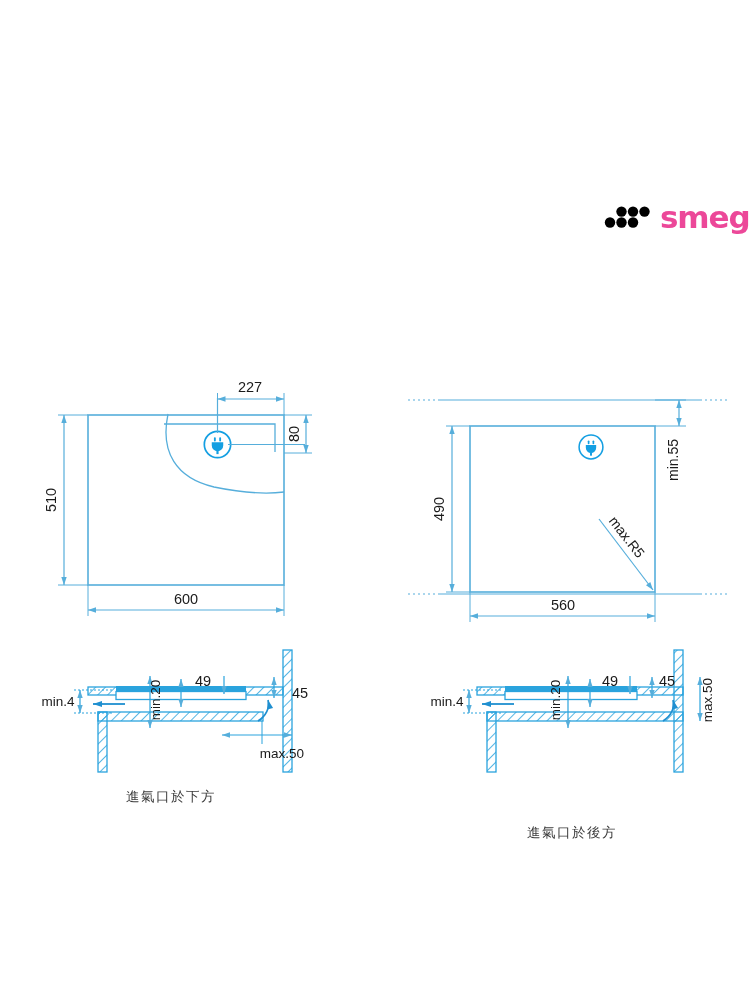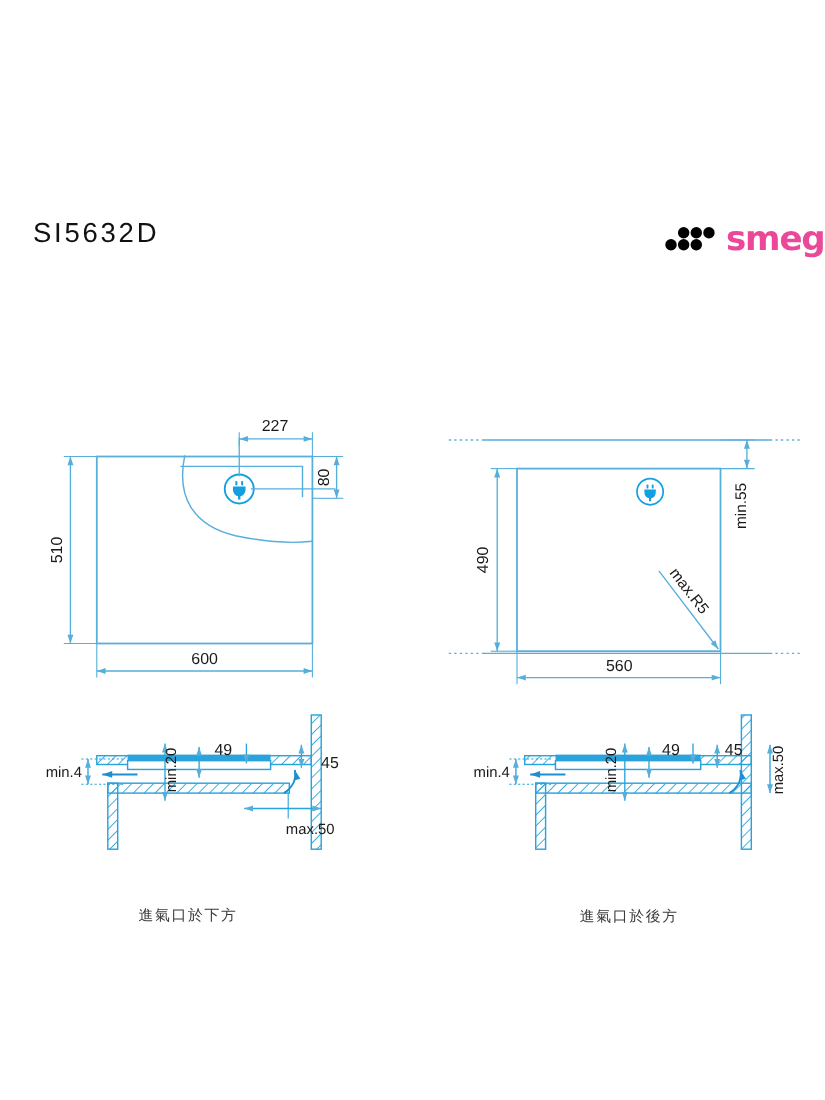--- a/index.html
+++ b/index.html
@@ -49,33 +49,32 @@
     font-family: "DejaVu Sans", "Liberation Sans", sans-serif;
   }
   .caption {
     position: absolute;
     font-size: 13.5px;
     color: #3a3a3a;
     letter-spacing: 1.5px;
     font-family: "DejaVu Sans", "Liberation Sans", sans-serif;
     white-space: nowrap;
   }
-  .cap-bottom-left { left: 126px; top: 823px; }
+  .cap-bottom-left { left: 126px; top: 788px; }
   .cap-bottom-right { left: 527px; top: 824px; }
   svg text {
     font-family: "Liberation Sans", "DejaVu Sans", sans-serif;
     fill: #1a1a1a;
   }
 </style>
 </head>
 <body>
 
 <div id="sheet">
 
-  <div class="model-title">SI5632D</div>
 
   <div class="brand-logo">
     <svg width="130" height="40" viewBox="0 0 130 40">
       <g fill="#000000">
         <circle cx="6" cy="22.5" r="5.2"></circle>
         <circle cx="17.5" cy="22.5" r="5.2"></circle>
         <circle cx="17.5" cy="11.6" r="5.2"></circle>
         <circle cx="29" cy="22.5" r="5.2"></circle>
         <circle cx="29" cy="11.6" r="5.2"></circle>
         <circle cx="40.5" cy="11.6" r="5.2"></circle>

